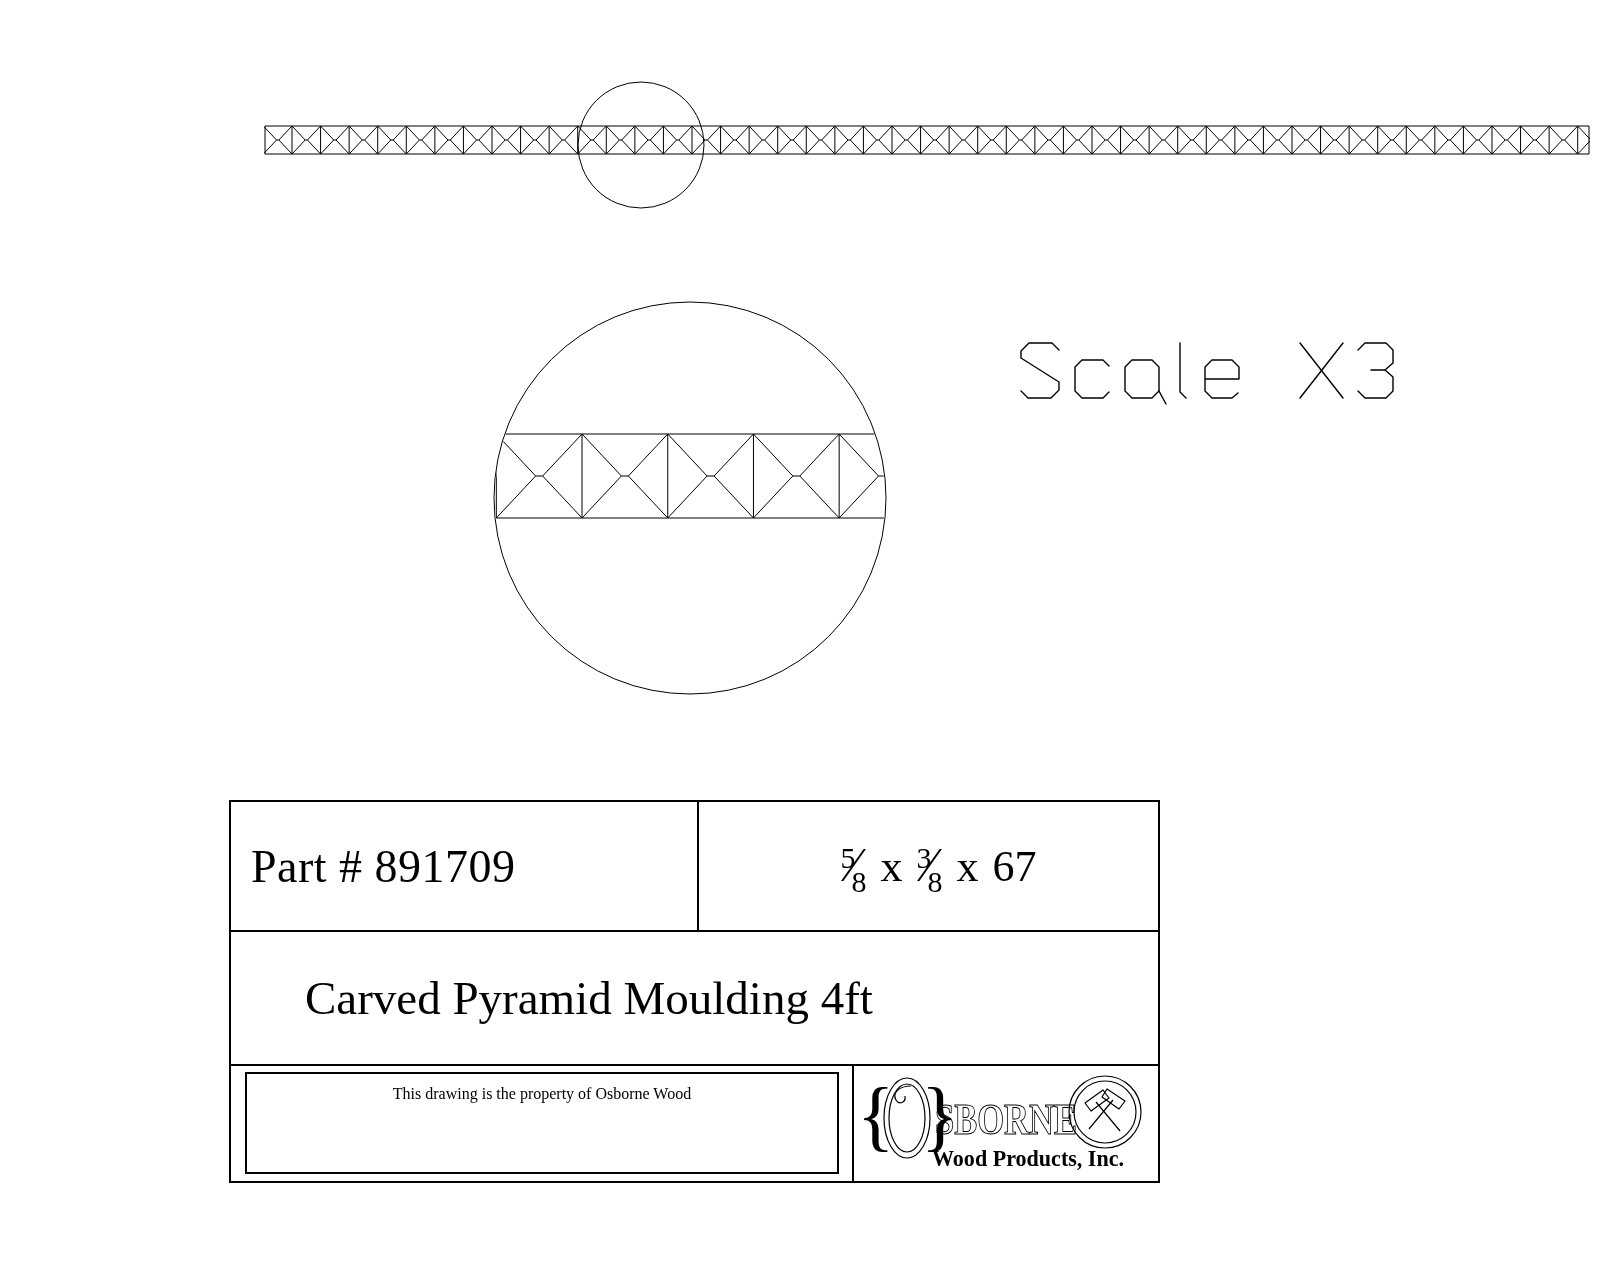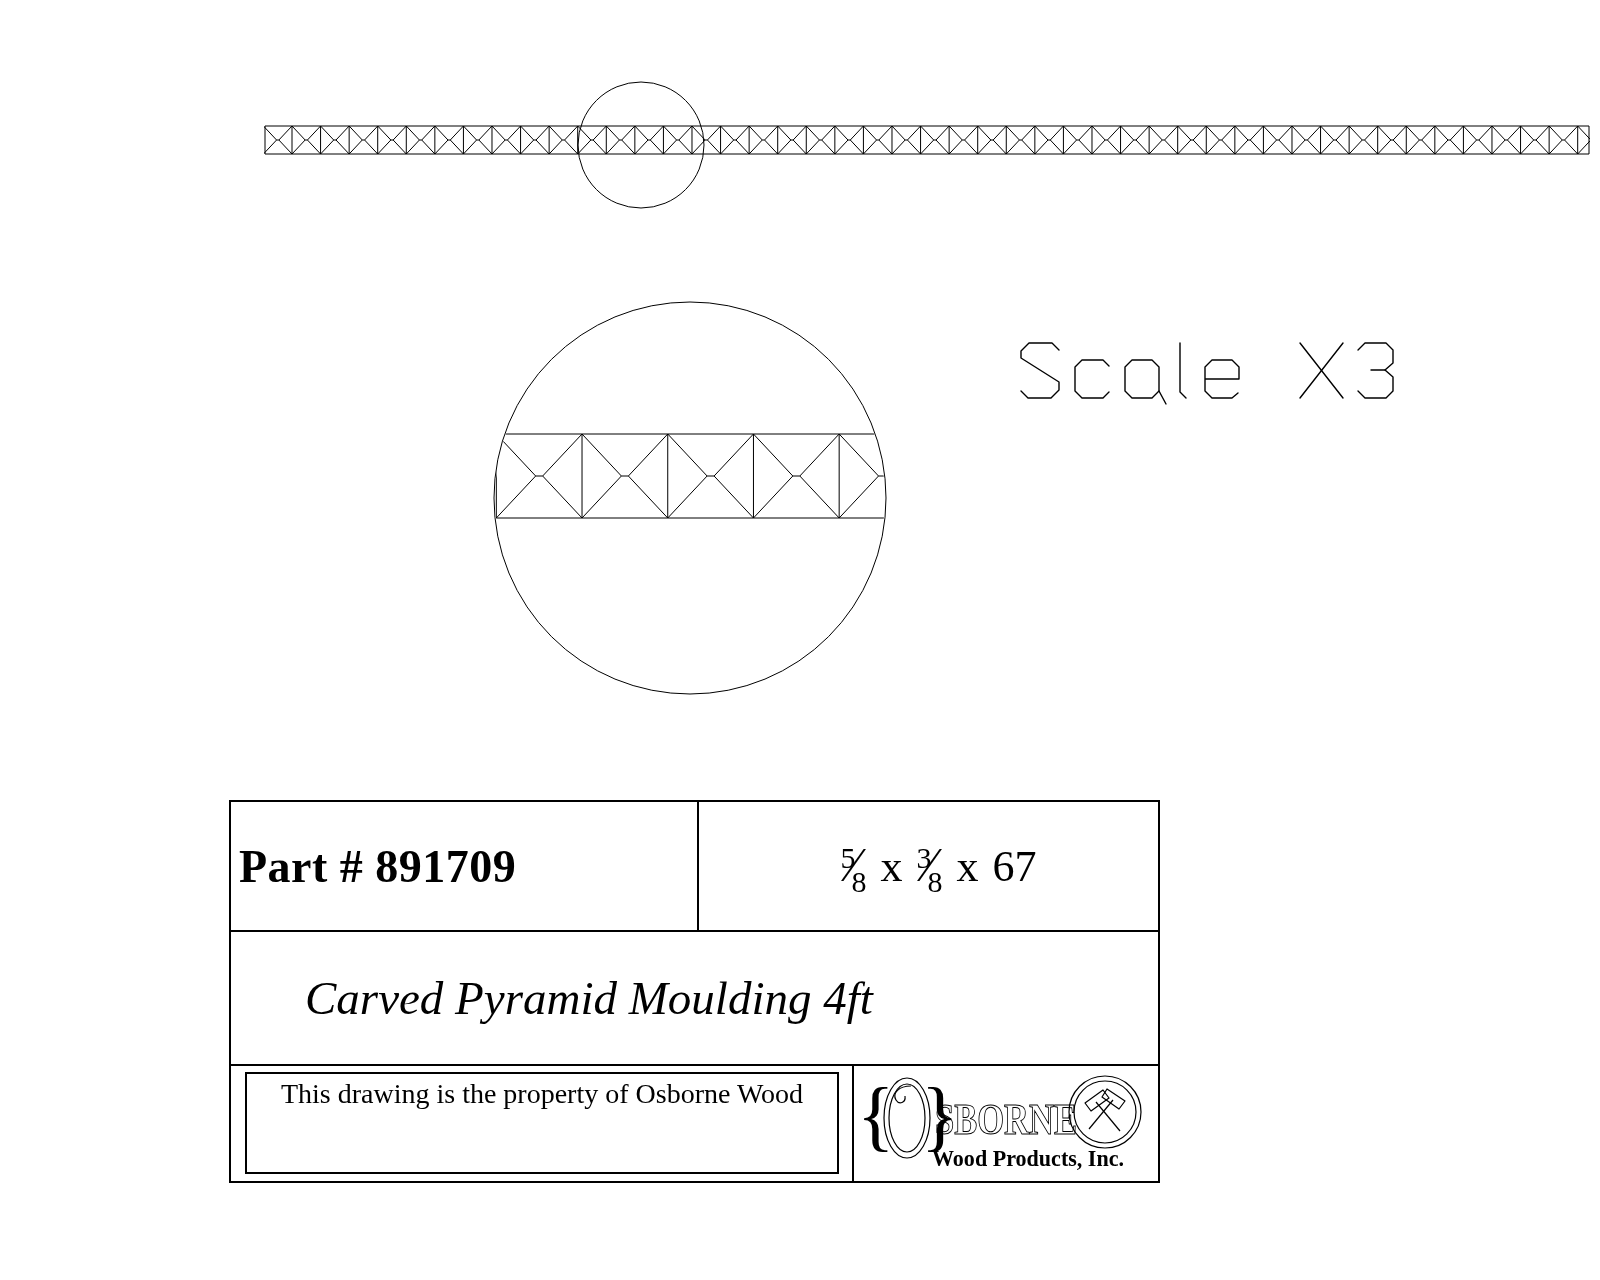--- a/index.html
+++ b/index.html
@@ -15,43 +15,43 @@
 
   
   .tb{
     position:absolute;left:229px;top:800px;width:931px;height:383px;
     border:2px solid #000;box-sizing:border-box;background:#fff;
   }
   .tb *{box-sizing:border-box;}
   .tb-r1{height:130px;display:flex;border-bottom:2px solid #000;}
   .cell-part{
     width:468px;border-right:2px solid #000;
-    display:flex;align-items:center;padding-left:8px;
-    font-size:46px;letter-spacing:.5px;white-space:nowrap;font-weight:bold;
+    display:flex;align-items:center;padding-left:20px;
+    font-size:46px;letter-spacing:.5px;white-space:nowrap;
   }
   .cell-dim{
     flex:1;display:flex;align-items:center;justify-content:center;
     font-size:44px;white-space:nowrap;padding-left:20px;
   }
   .frac{display:inline-block;white-space:nowrap;}
   .frac .fn{font-size:30px;position:relative;top:-15px;}
   .frac .fs{font-size:48px;margin:0 -6px;position:relative;top:-2px;}
   .frac .fd{font-size:30px;position:relative;top:9px;}
   .dim-x{margin:0 14px;}
   .tb-r2{
     height:134px;display:flex;align-items:center;
     border-bottom:2px solid #000;padding-left:74px;
-    font-size:47px;white-space:nowrap;font-style:italic;
+    font-size:47px;white-space:nowrap;
   }
   .tb-r3{height:115px;display:flex;}
   .cell-copy{width:623px;border-right:2px solid #000;position:relative;}
   .copy-box{
     position:absolute;left:14px;top:6px;width:594px;height:102px;
     border:2px solid #000;text-align:center;
-    font-size:28px;line-height:30px;padding-top:5px;white-space:nowrap;
+    font-size:16px;line-height:30px;padding-top:5px;white-space:nowrap;
   }
   .cell-logo{flex:1;position:relative;}
   .logo-svg{position:absolute;left:0;top:0;}
 </style>
 </head>
 <body>
 
 <div class="canvas">
 
   <svg class="drawing-svg" width="1600" height="760" viewBox="0 0 1600 760">

